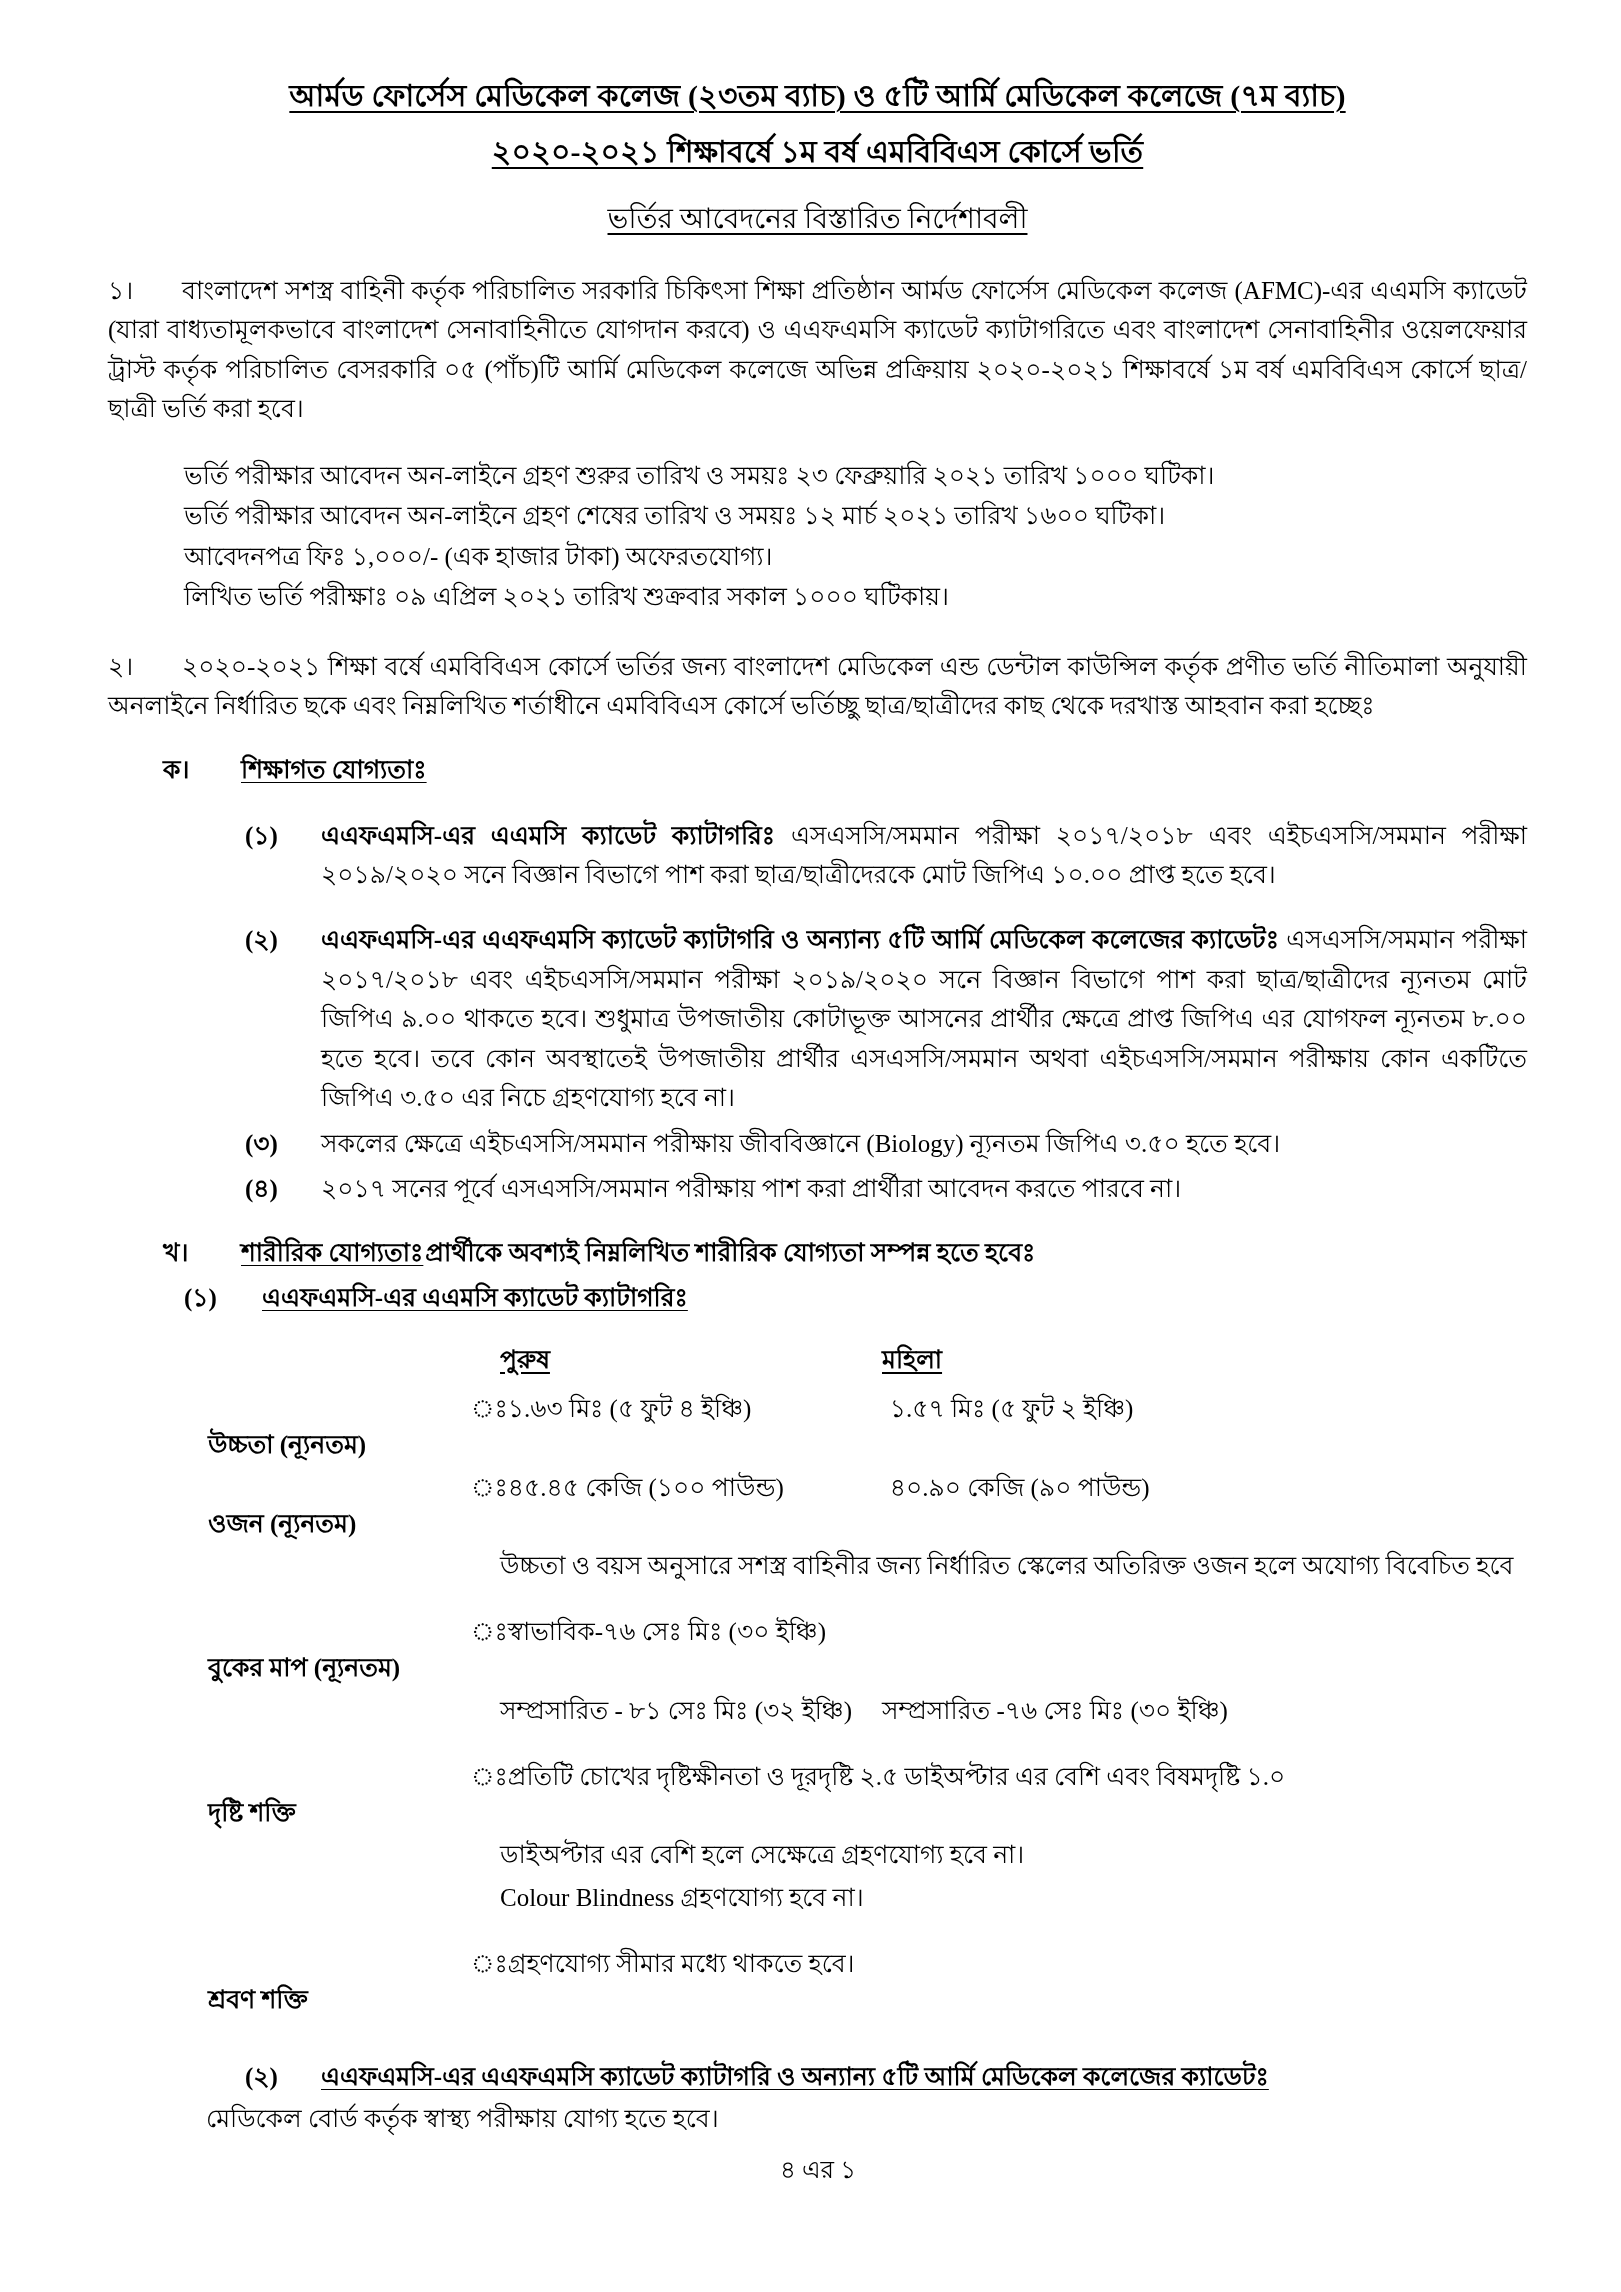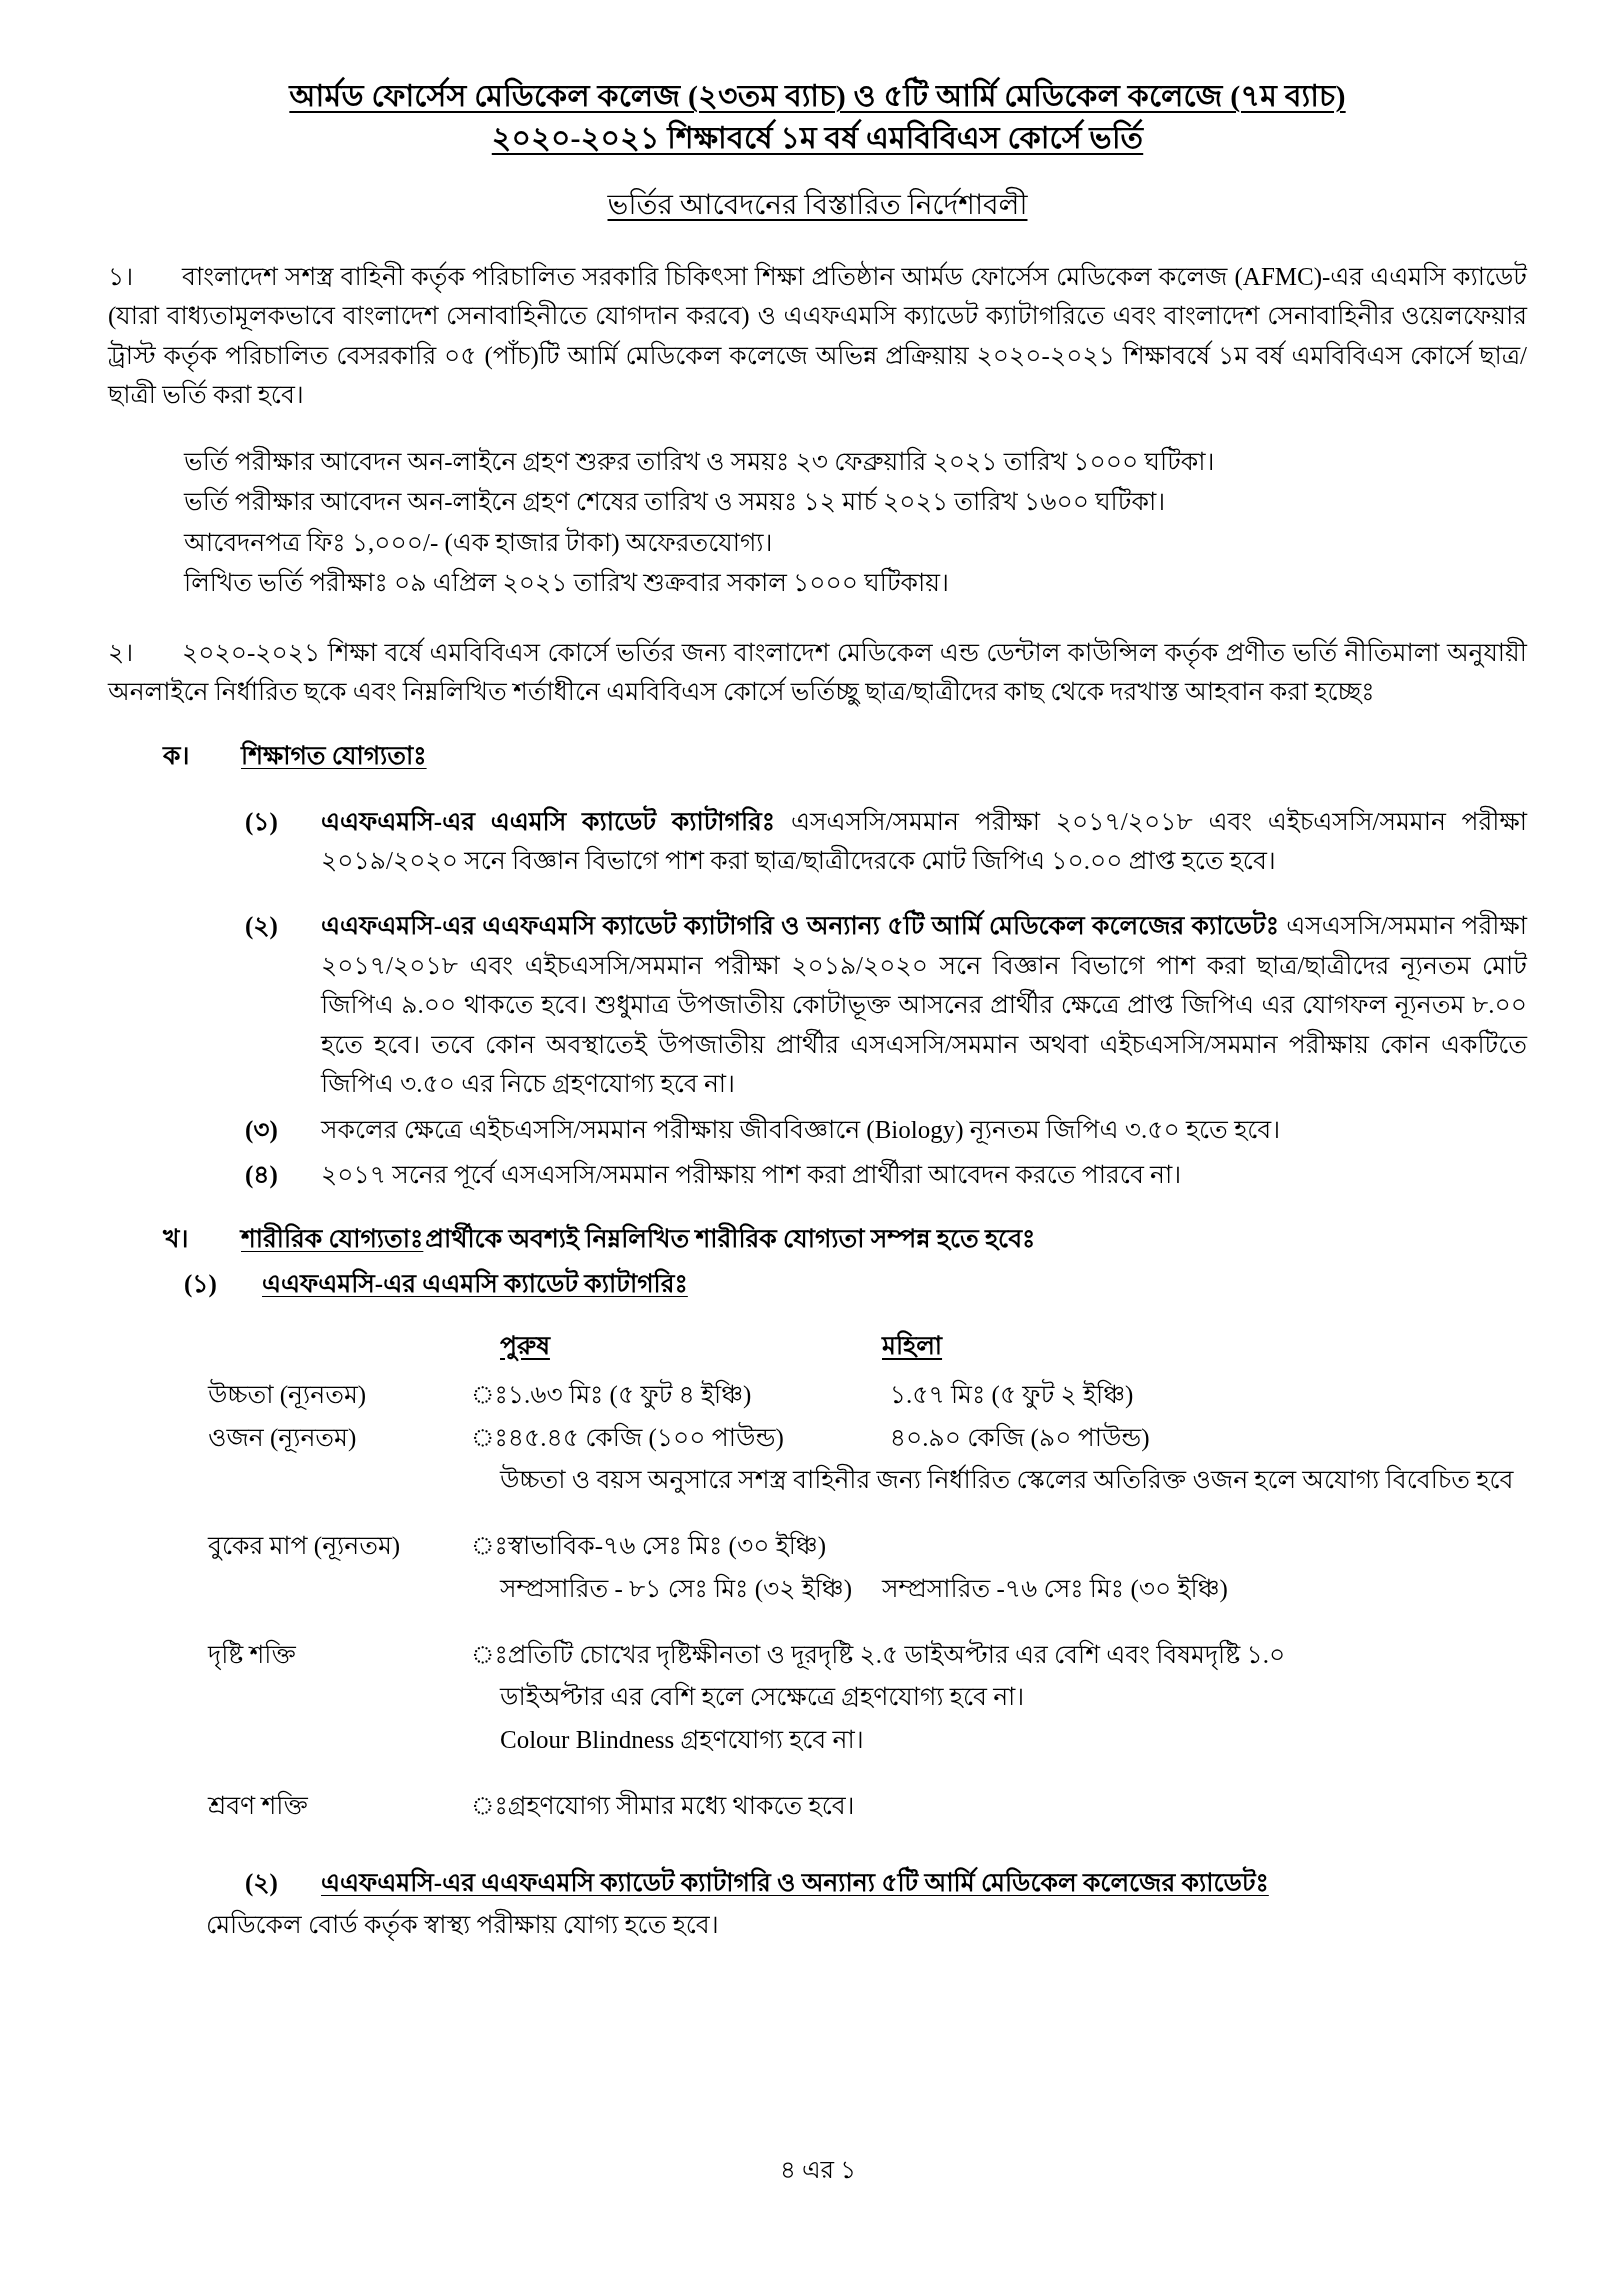--- a/index.html
+++ b/index.html
@@ -31,21 +31,21 @@
     font-size: 30px;
     line-height: 1.30;
     letter-spacing: 0.2px;
   }
   .doc-title .tline {
     display: block;
     text-decoration: underline;
     text-underline-offset: 4.9px;
     text-decoration-thickness: 1.5px;
   }
-  .doc-title .tline + .tline { margin-top: 3px; }
+  .doc-title .tline + .tline { margin-top: 17px; }
 
   .doc-subtitle {
     text-align: center;
     font-weight: normal;
     font-size: 28px;
     margin-top: 25.5px;
     text-decoration: underline;
     text-underline-offset: 4.9px;
     text-decoration-thickness: 1.5px;
   }
@@ -134,21 +134,21 @@
   .phys-head .c-male  { flex: 0 0 382px; text-decoration: underline; text-underline-offset: 3.9px;}
   .phys-head .c-female{ flex: 0 0 auto; text-decoration: underline; text-underline-offset: 3.9px;}
 
   .phys-row {
     display: flex;
     margin-left: 100px;
     font-size: 25px;
     line-height: 1.62;
     margin-top: 9.8px;
   }
-  .phys-row .c-label { flex: 0 0 263px; font-weight: normal; }
+  .phys-row .c-label { flex: 0 0 263px; font-weight: bold; margin-top: 36px; }
   .phys-row .c-colon { flex: 0 0 29px; }
   .phys-row .c-male  { flex: 0 0 382px; }
   .phys-row .c-female{ flex: 1 1 auto; }
   .phys-row.subrow { margin-top: 2px; }
   .phys-row.note {
     margin-top: 2px;
   }
   .phys-row.note .c-label { flex: 0 0 263px; }
   .phys-row.note .c-colon { flex: 0 0 29px; }
   .phys-row.note .c-wide  { flex: 1 1 auto; }

